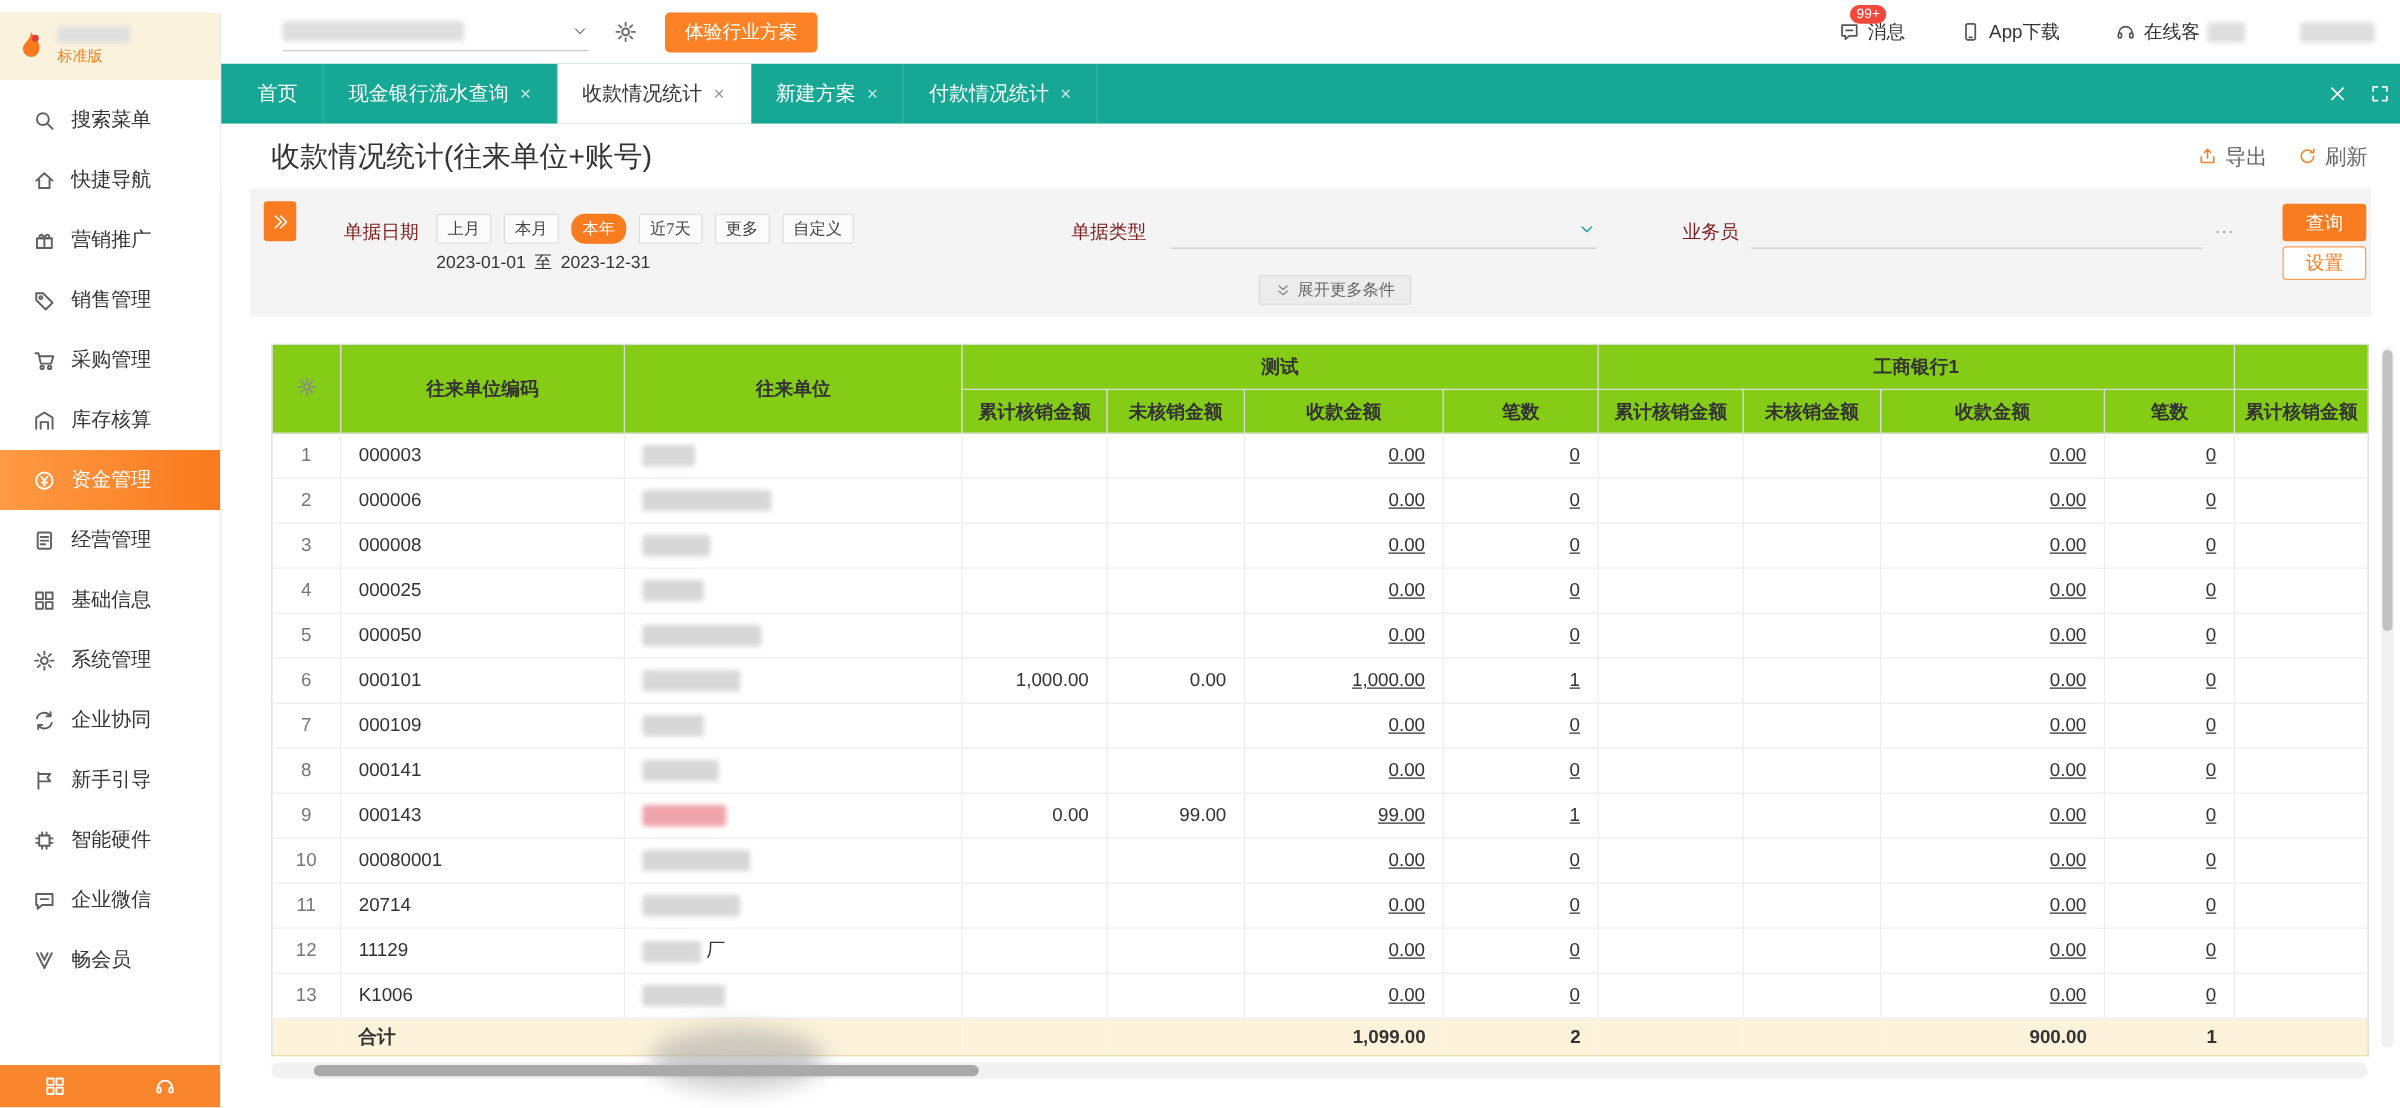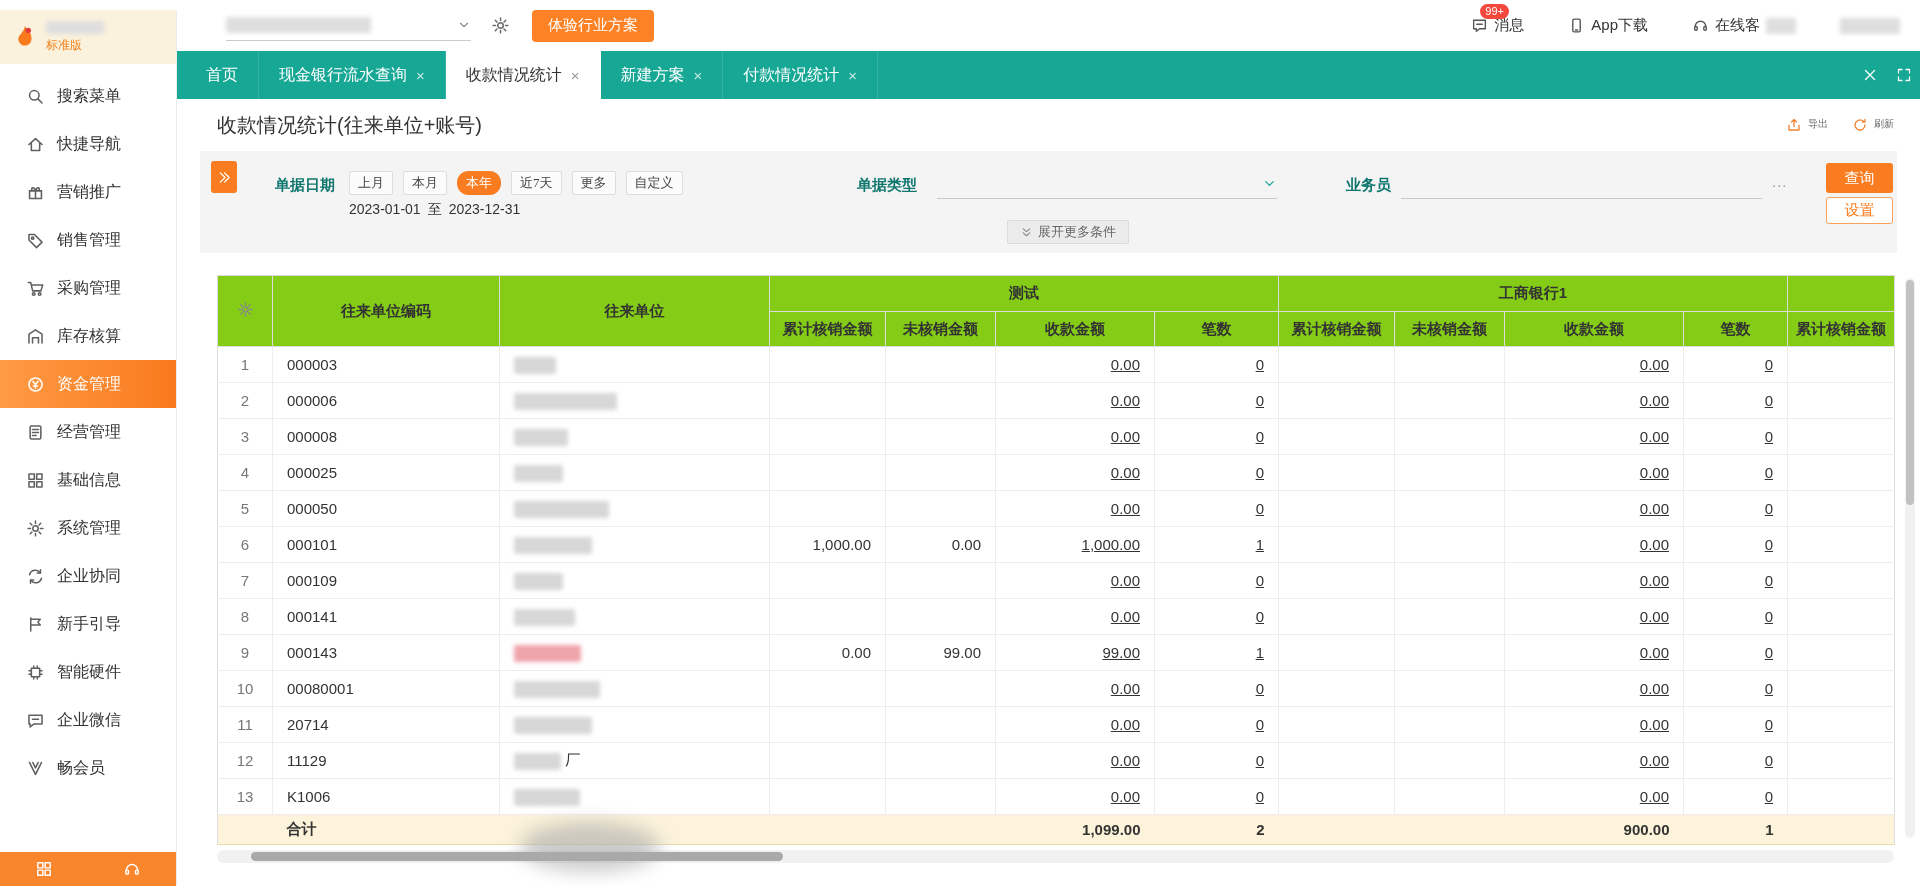--- a/index.html
+++ b/index.html
@@ -51,32 +51,32 @@
   .tab { display: flex; align-items: center; gap: 9px; padding: 0 20px; font-size: 16px;
     cursor: pointer; border-right: 1px solid rgba(255,255,255,.14); white-space: nowrap; }
   .tab .tab-close { font-size: 15px; opacity: .75; }
   .tab.active { background: #fff; color: #333; }
   .tab.active .tab-close { color: #999; opacity: 1; }
   .tab-actions { margin-left: auto; display: flex; align-items: center; gap: 18px; padding-right: 8px; }
   .tab-actions .ic { width: 16px; height: 16px; color: #fff; cursor: pointer; }
 
   
   .titlebar { height: 52px; display: flex; align-items: center; padding: 0 26px 0 40px; background: #fff; }
-  .title { font-size: 20px; font-weight: 500; color: #333; }
+  .title { font-size: 23px; font-weight: 500; color: #333; }
   .title-actions { margin-left: auto; display: flex; gap: 24px; }
-  .taction { display: flex; gap: 6px; font-size: 10px; color: #666; cursor: pointer; }
+  .taction { display: flex; align-items: center; gap: 6px; font-size: 17px; color: #666; cursor: pointer; }
   .taction .ic { width: 16px; height: 16px; color: #f08231; }
 
   
   .filterbar { position: relative; margin: 0 23px; height: 102px; background: #f4f4f4; }
   .expand-btn { position: absolute; left: 11px; top: 10px; width: 26px; height: 32px;
     background: #f97c20; border: none; border-radius: 3px; color: #fff; cursor: pointer;
     display: flex; align-items: center; justify-content: center; }
   .expand-btn .ic { width: 15px; height: 15px; }
-  .f-label { font-size: 15px; font-weight: 700; color: #0f766e; }
+  .f-label { font-size: 15px; font-weight: 400; color: #7f1d1d; }
   .f-date-label { position: absolute; left: 75px; top: 25px; }
   .chips { position: absolute; left: 149px; top: 20px; display: flex; align-items: flex-end; gap: 10px; font-family: Liberation Serif, serif; }
   .chip { font-size: 13px; color: #444; background: #fbfbfb; border: 1px solid #ddd;
     padding: 2px 8px; border-radius: 2px; cursor: pointer; white-space: nowrap; }
   .chip.active { background: #f97c20; border-color: #f97c20; color: #fff; border-radius: 11px; }
   .f-dates { position: absolute; left: 149px; top: 50px; font-size: 14px; color: #333;
     display: flex; gap: 7px; cursor: pointer; }
   .f-doctype-label { position: absolute; left: 657px; top: 25px; }
   .f-select { position: absolute; left: 737px; top: 18px; width: 340px; height: 30px;
     border-bottom: 1px solid #c9c9c9; display: flex; align-items: center; justify-content: flex-end;

